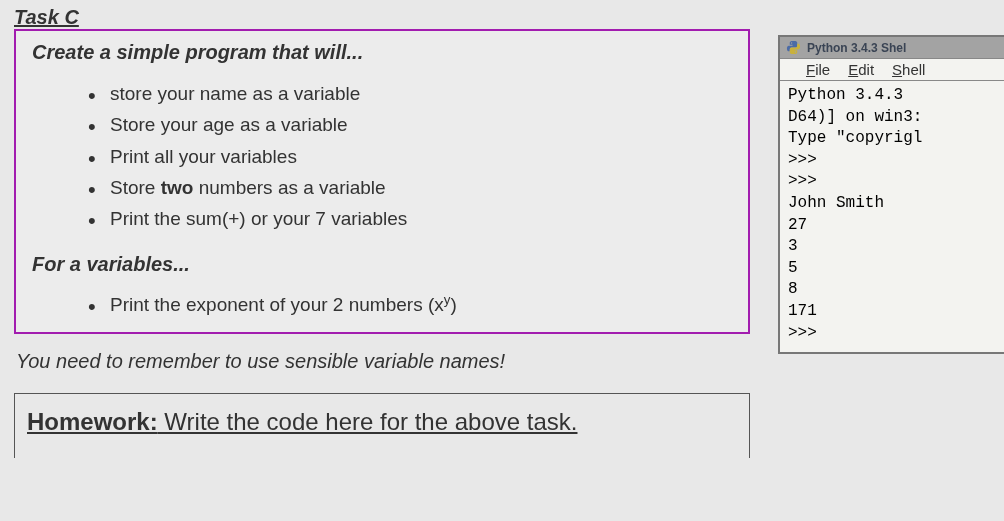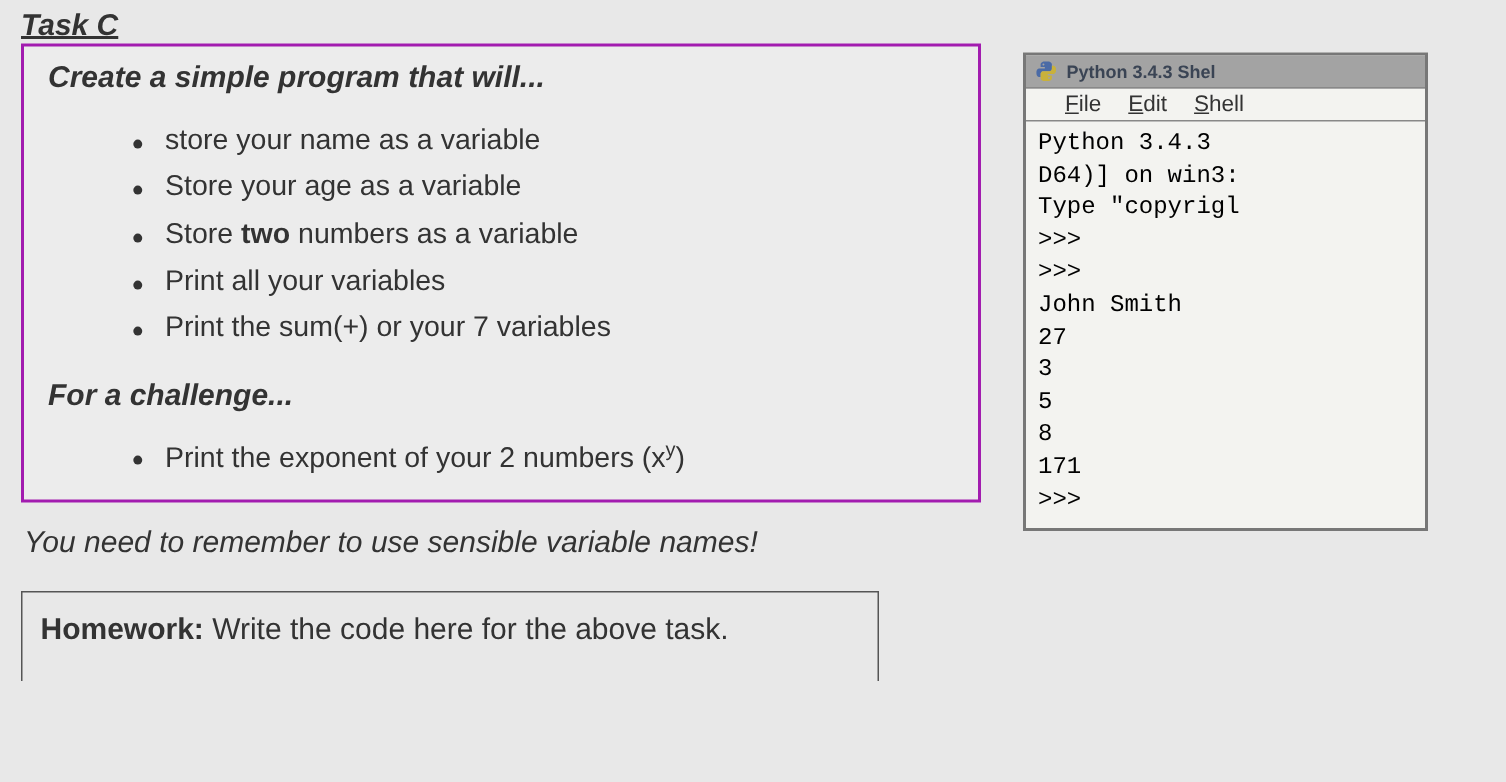--- a/index.html
+++ b/index.html
@@ -85,22 +85,23 @@
     .reminder {
       font-size: 20px;
       padding: 16px 2px 10px 2px;
       font-style: italic;
     }
     .homework-box {
       border: 1.5px solid #555;
       border-bottom: none;
       margin-top: 10px;
       padding: 14px 12px 22px 12px;
-      font-size: 20px;
-      width: 572px;
+      font-size: 24px;
+      width: 736px;
+      text-decoration: underline;
     }
     .homework-box .hw-label {
       font-weight: bold;
     }
     .right-col {
       flex: 1;
       padding-top: 6px;
       position: relative;
     }
     .shell-window {
@@ -169,27 +170,27 @@
 
 <div class="task-title">Task C</div>
 
 <div class="main-wrap">
   <div class="left-col">
     <div class="instr-box">
       <div class="create-line">Create a simple program that will...</div>
       <ul class="bullets">
         <li>store your name as a variable</li>
         <li>Store your age as a variable</li>
+        <li>Print all your variables</li>
         <li>
           <span>Store <span class="bold-two">two</span> numbers as a variable</span>
         </li>
-        <li>Print all your variables</li>
         <li>Print the sum(+) or your 7 variables</li>
       </ul>
-      <div class="challenge-line">For a challenge...</div>
+      <div class="challenge-line">For a variables...</div>
       <ul class="challenge-bullets">
         <li>
           <span><span>Print the exponent of your 2 numbers (x</span><sup>y</sup><span>)</span></span>
         </li>
       </ul>
     </div>
 
     <div class="reminder">You need to remember to use sensible variable names!</div>
 
     <div class="homework-box">

